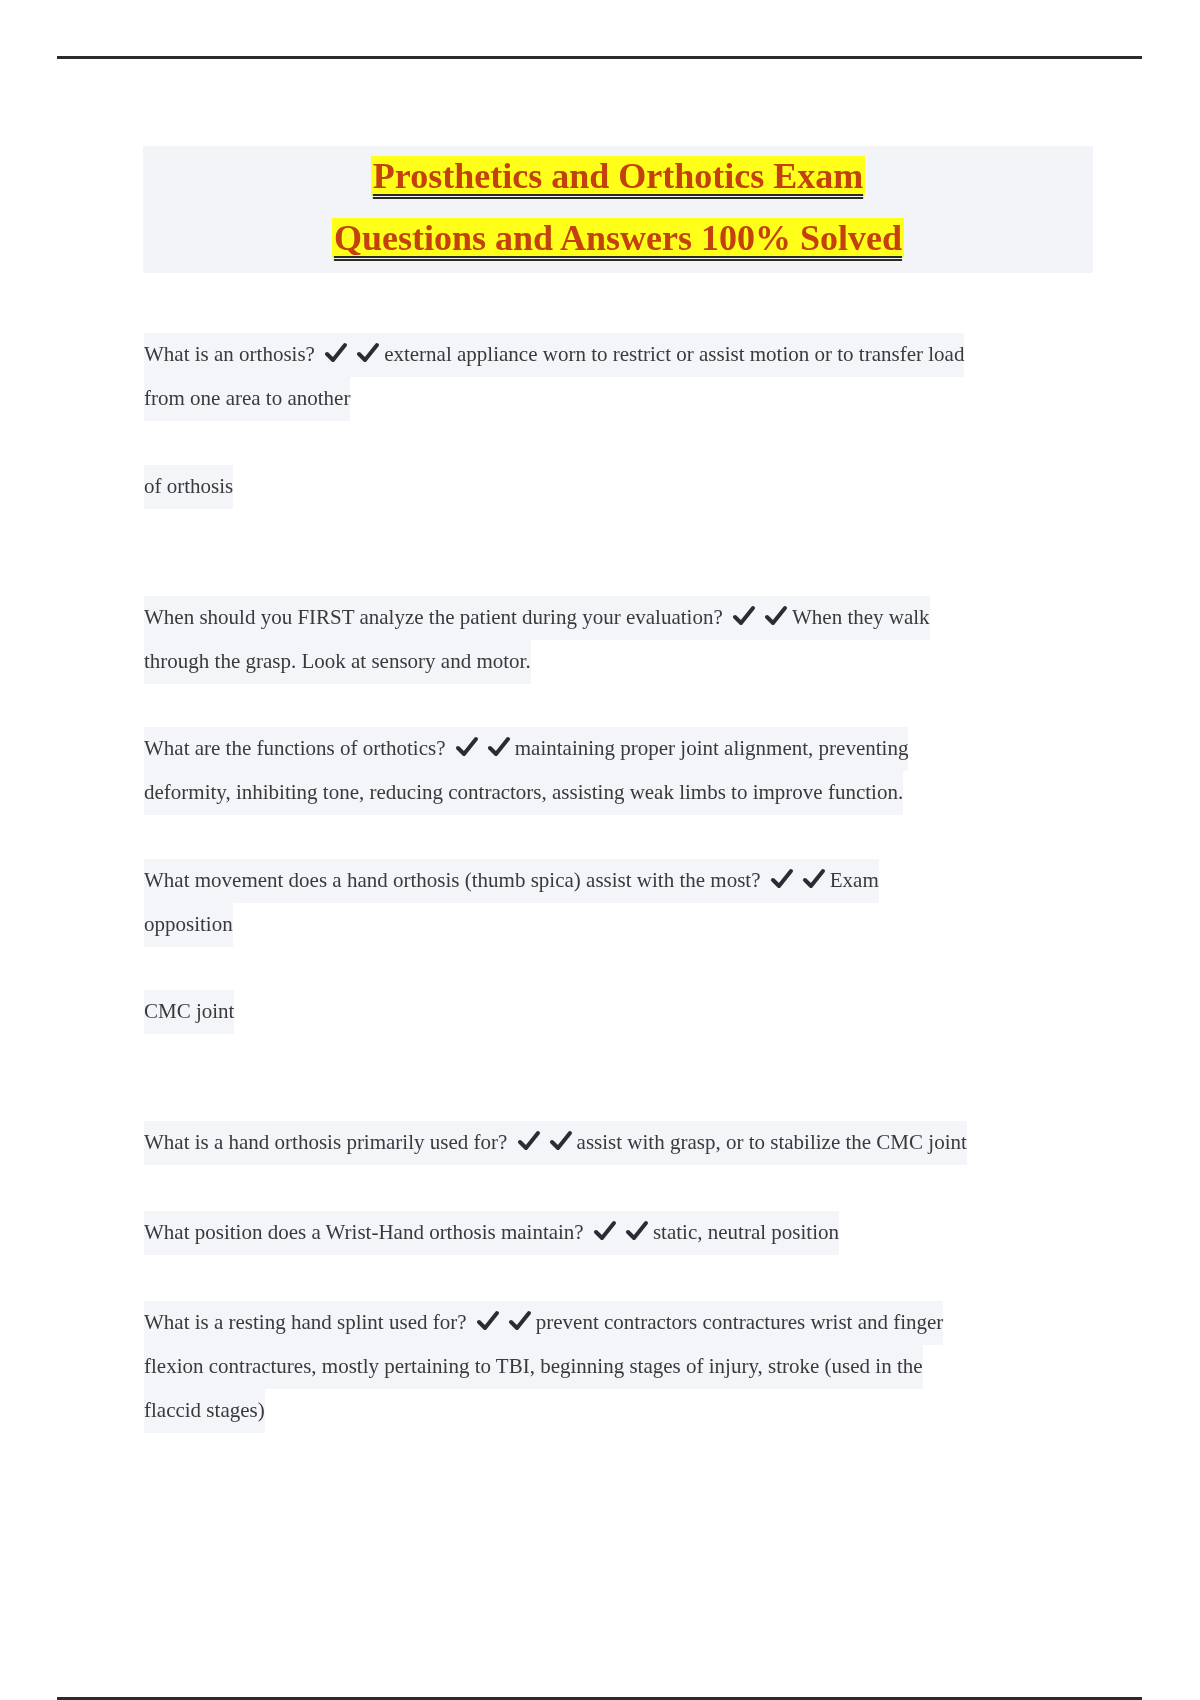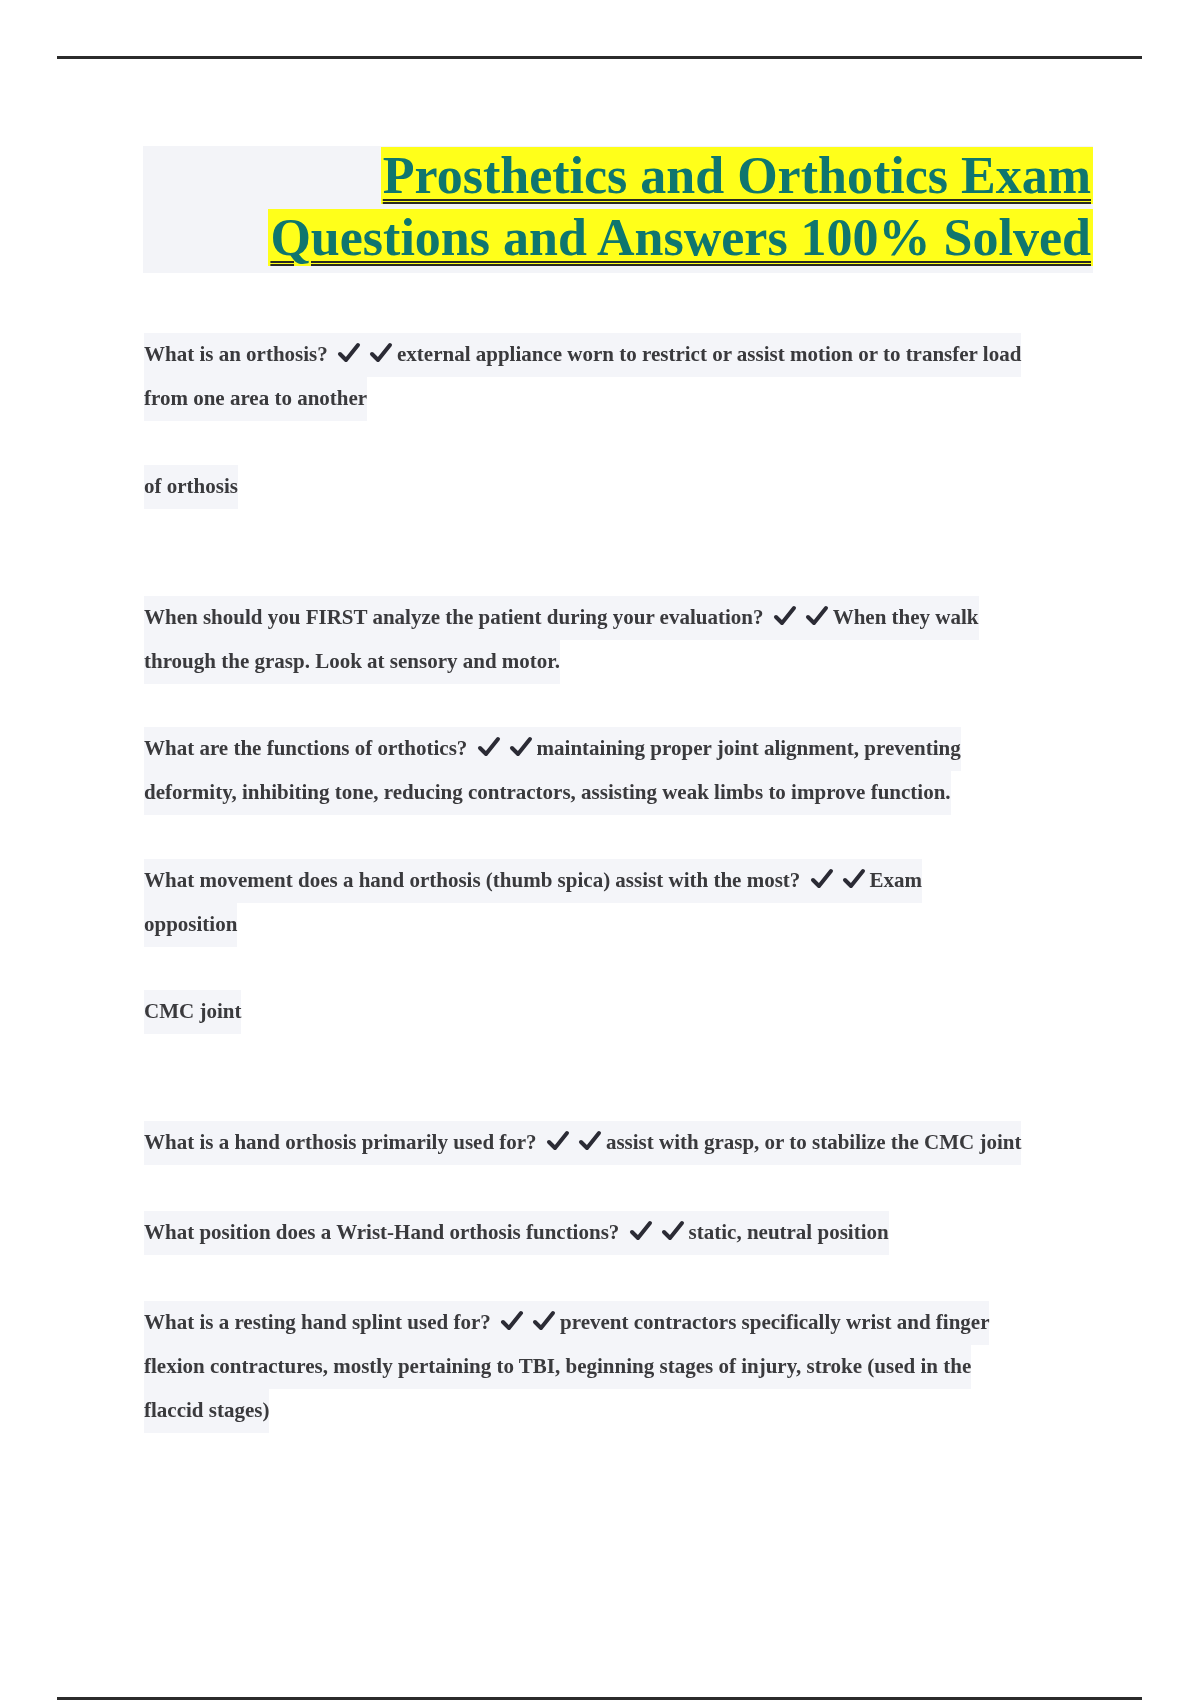--- a/index.html
+++ b/index.html
@@ -30,44 +30,43 @@
       left: 143px;
       top: 146px;
       width: 950px;
       height: 127px;
       background: #f3f4f8;
     }
     .title-line {
       position: absolute;
       left: 0;
       width: 100%;
-      text-align: right;
+      text-align: center;
       font-family: "Liberation Serif", "DejaVu Serif", serif;
       font-weight: bold;
-      font-size: 52px;
+      font-size: 36px;
       line-height: 60px;
-      color: #0f766e;
+      color: #c2410c;
     }
     .title-line.l1 { top: 0px; }
     .title-line.l2 { top: 62px; }
     .title-line span {
       background: #ffff1a;
       padding: 0 2px;
       text-decoration: underline;
       text-decoration-style: double;
       text-decoration-thickness: 2px;
       text-underline-offset: 6px;
       text-decoration-color: #2a2a20;
     }
 
     .qa {
       position: absolute;
       left: 144px;
       width: 940px;
-      font-weight: bold;
     }
     .qa .line {
       display: block;
       height: 44px;
       line-height: 44px;
       font-size: 21px;
       white-space: nowrap;
     }
     .qa .line .hl {
       background: #f4f5f9;
@@ -146,31 +145,31 @@
 
   <div class="qa" style="top:1120px">
     <span class="line"><span class="hl"><span>What is a hand orthosis primarily used for?</span><span class="checks"> <span class="check"><svg viewBox="0 0 24 24" width="24" height="24">
                 <path d="M3 13 L9 19 L21 4" fill="none" stroke="#2b2b35" stroke-width="4" stroke-linecap="round" stroke-linejoin="round"></path>
               </svg></span><span class="check"><svg viewBox="0 0 24 24" width="24" height="24">
                 <path d="M3 13 L9 19 L21 4" fill="none" stroke="#2b2b35" stroke-width="4" stroke-linecap="round" stroke-linejoin="round"></path>
               </svg></span></span><span>assist with grasp, or to stabilize the CMC joint</span></span></span>
   </div>
 
   <div class="qa" style="top:1210px">
-    <span class="line"><span class="hl"><span>What position does a Wrist-Hand orthosis functions?</span><span class="checks"> <span class="check"><svg viewBox="0 0 24 24" width="24" height="24">
+    <span class="line"><span class="hl"><span>What position does a Wrist-Hand orthosis maintain?</span><span class="checks"> <span class="check"><svg viewBox="0 0 24 24" width="24" height="24">
                 <path d="M3 13 L9 19 L21 4" fill="none" stroke="#2b2b35" stroke-width="4" stroke-linecap="round" stroke-linejoin="round"></path>
               </svg></span><span class="check"><svg viewBox="0 0 24 24" width="24" height="24">
                 <path d="M3 13 L9 19 L21 4" fill="none" stroke="#2b2b35" stroke-width="4" stroke-linecap="round" stroke-linejoin="round"></path>
               </svg></span></span><span>static, neutral position</span></span></span>
   </div>
 
   <div class="qa" style="top:1300px">
     <span class="line"><span class="hl"><span>What is a resting hand splint used for?</span><span class="checks"> <span class="check"><svg viewBox="0 0 24 24" width="24" height="24">
                 <path d="M3 13 L9 19 L21 4" fill="none" stroke="#2b2b35" stroke-width="4" stroke-linecap="round" stroke-linejoin="round"></path>
               </svg></span><span class="check"><svg viewBox="0 0 24 24" width="24" height="24">
                 <path d="M3 13 L9 19 L21 4" fill="none" stroke="#2b2b35" stroke-width="4" stroke-linecap="round" stroke-linejoin="round"></path>
-              </svg></span></span><span>prevent contractors specifically wrist and finger</span></span></span>
+              </svg></span></span><span>prevent contractors contractures wrist and finger</span></span></span>
     <span class="line"><span class="hl">flexion contractures, mostly pertaining to TBI, beginning stages of injury, stroke (used in the</span></span>
     <span class="line"><span class="hl">flaccid stages)</span></span>
   </div>
 
   <div class="rule bottom"></div>
 </div>
 
 </body></html>

